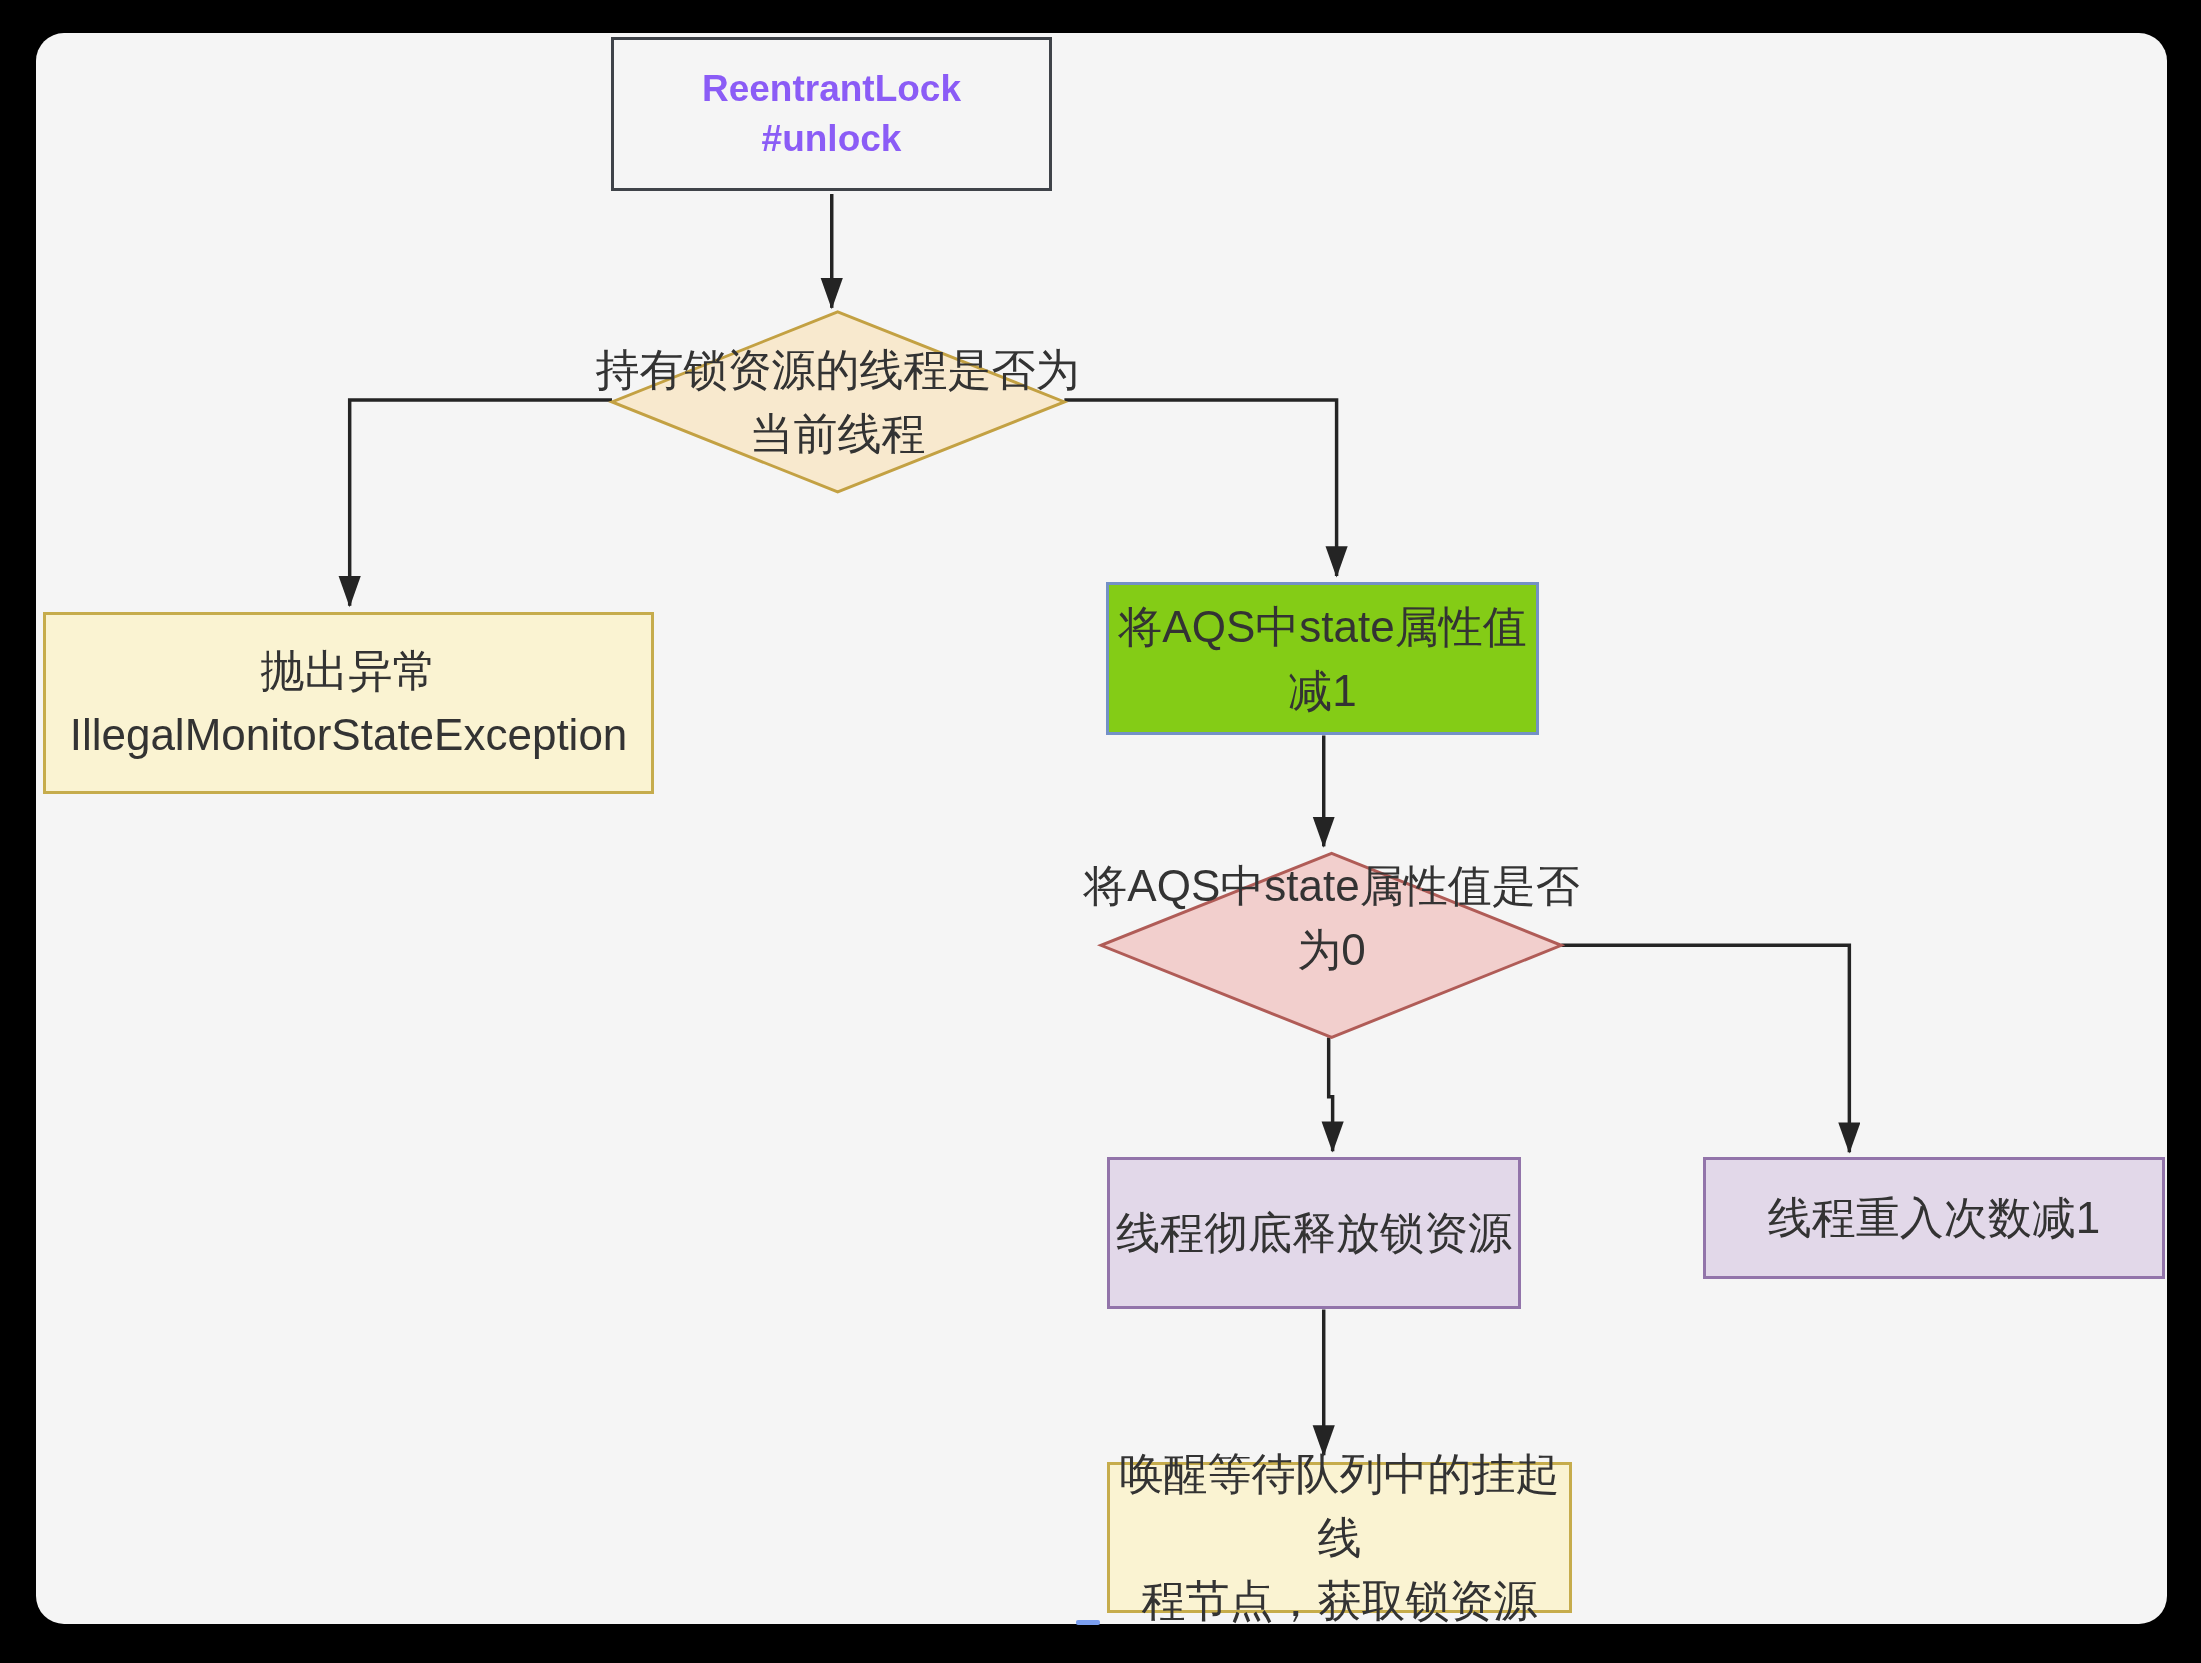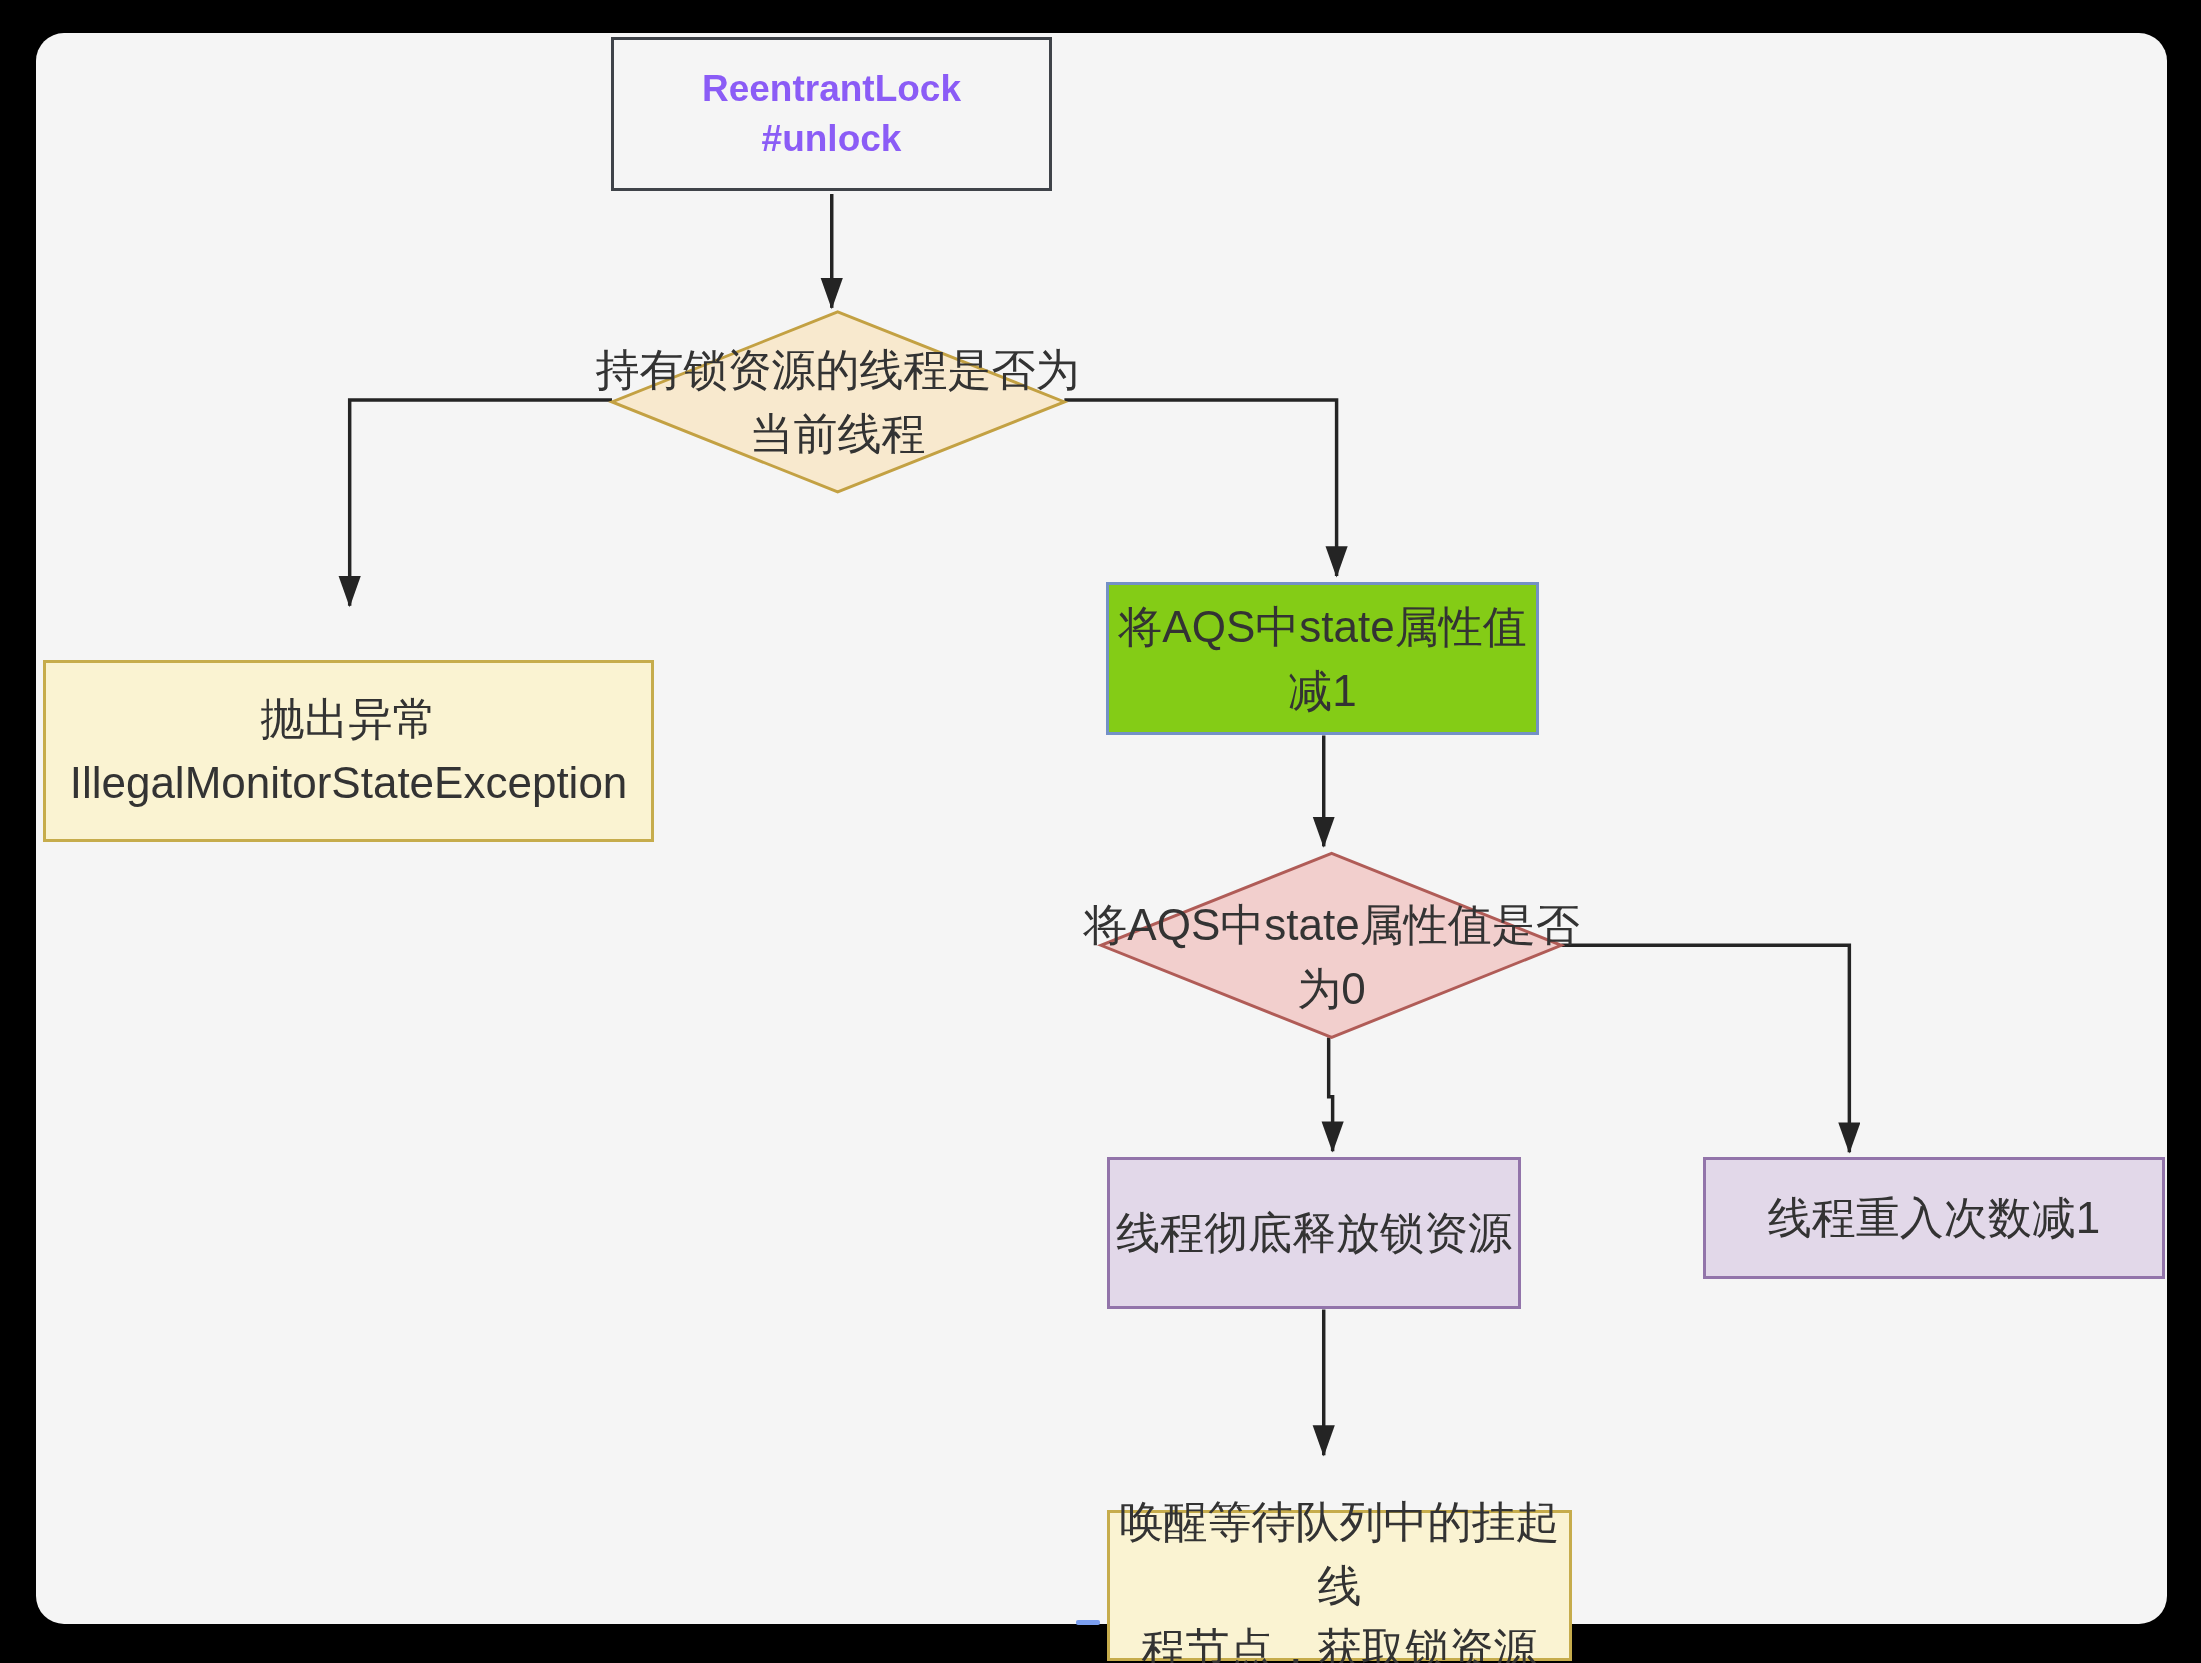--- a/index.html
+++ b/index.html
@@ -53,30 +53,30 @@
   }
   .node-start {
     left: 611px; top: 37px; width: 441px; height: 154px;
     border: 3px solid #3f4349;
     background: transparent;
     font-weight: bold;
     font-size: 37px;
     color: #8b5cf6;
     line-height: 1.35;
   }
-  .box-yellow { background: #faf3d2; border: 3px solid #c6ac4c; margin-top: 48px; }
+  .box-yellow { background: #faf3d2; border: 3px solid #c6ac4c; }
   .box-blue   { background: #84cc16; border: 3px solid #7491c6; }
   .box-purple { background: #e2d8e9; border: 3px solid #9274aa; }
   .node-throw     { left: 43px;   top: 612px;  width: 611px; height: 182px; }
   .node-decrement { left: 1106px; top: 582px;  width: 433px; height: 153px; }
   .node-release   { left: 1107px; top: 1157px; width: 414px; height: 152px; }
   .node-reentry   { left: 1703px; top: 1157px; width: 462px; height: 122px; }
   .node-wake      { left: 1107px; top: 1462px; width: 465px; height: 151px; }
   .label-decision1 { left: 586px;  top: 312px; width: 503px; height: 180px; }
-  .label-decision2 { left: 1080px; top: 865px; width: 503px; height: 184px; align-items: center; }
+  .label-decision2 { left: 1080px; top: 826px; width: 503px; height: 184px; align-items: center; }
   .stray-mark {
     position: absolute;
     left: 1076px; top: 1620px;
     width: 24px; height: 5px;
     background: #7b9ff0;
     border-radius: 2px;
   }
 </style>
 </head>
 <body>

